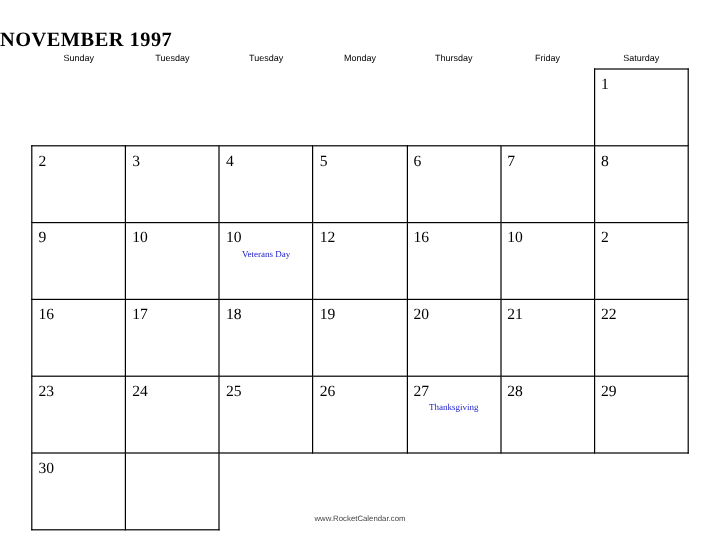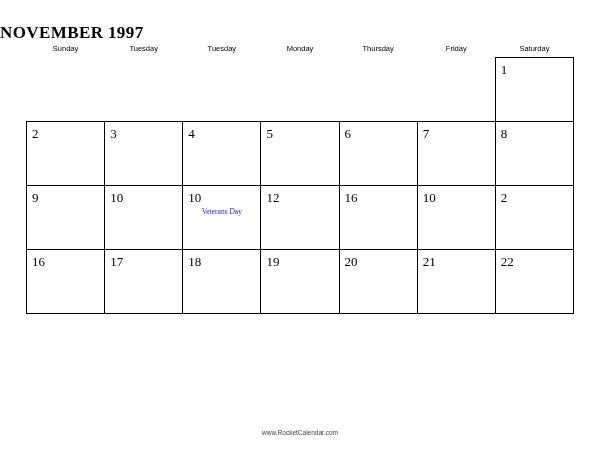--- a/index.html
+++ b/index.html
@@ -183,19 +183,56 @@
             <td>
               <span class="daynum">20</span>
             </td>
             <td>
               <span class="daynum">21</span>
             </td>
             <td>
               <span class="daynum">22</span>
             </td>
           </tr>
+          <tr>
+            <td>
+              <span class="daynum">23</span>
+            </td>
+            <td>
+              <span class="daynum">24</span>
+            </td>
+            <td>
+              <span class="daynum">25</span>
+            </td>
+            <td>
+              <span class="daynum">26</span>
+            </td>
+            <td>
+              <span class="daynum">27</span>
+              <span class="event">Thanksgiving</span>
+            </td>
+            <td>
+              <span class="daynum">28</span>
+            </td>
+            <td>
+              <span class="daynum">29</span>
+            </td>
+          </tr>
+          <tr>
+            <td>
+              <span class="daynum">30</span>
+            </td>
+            <td>
+              <span class="daynum"></span>
+            </td>
+            <td class="empty"></td>
+            <td class="empty"></td>
+            <td class="empty"></td>
+            <td class="empty"></td>
+            <td class="empty"></td>
+          </tr>
         </tbody>
     </table>
   </div>
 
   <div class="footer">www.RocketCalendar.com</div>
 
 </div>
 
 </body></html>

